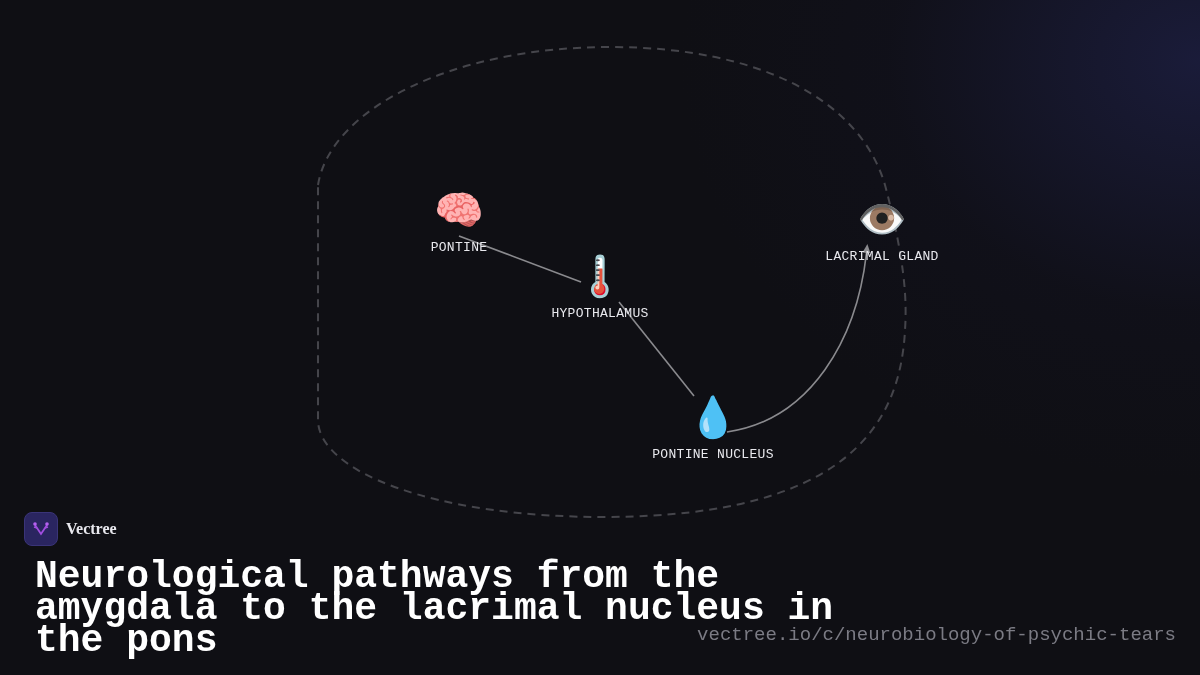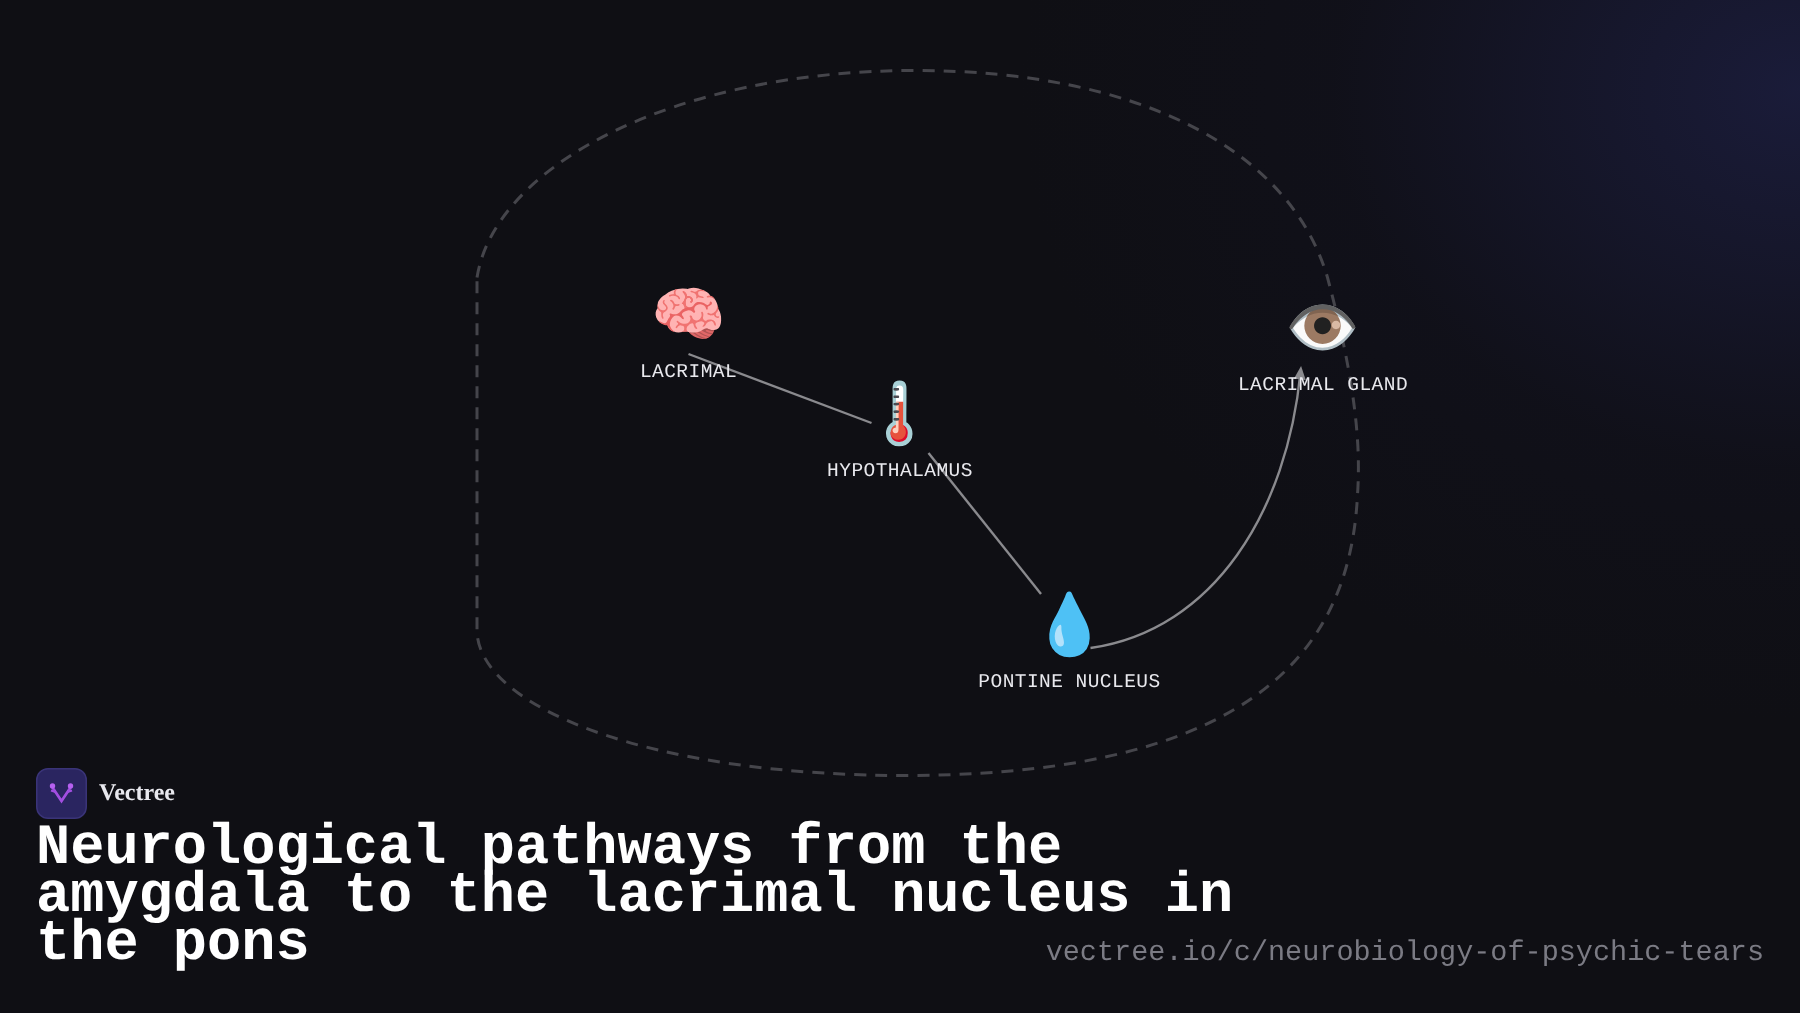--- a/index.html
+++ b/index.html
@@ -23,21 +23,21 @@
     font-family: "Liberation Mono", "DejaVu Sans Mono", monospace;
   }
   .brand { position: absolute; left: 24px; top: 512px; display: flex; align-items: center; gap: 8px; font-family: Liberation Serif, serif; }
   .brand .logo {
     width: 34px; height: 34px; border-radius: 8px; background: #2a2560;
     border: 1px solid #3a3478; box-sizing: border-box;
     display: flex; align-items: center; justify-content: center;
   }
   .brand .name { color: #e8e8ee; font-weight: bold; font-size: 16px; }
   .title {
-    position: absolute; left: 24px; top: 550px; width: 800px; margin: 0;
+    position: absolute; left: 24px; top: 550px; width: 800px; margin: 11px;
     color: #ffffff; font-weight: bold; font-size: 38px; line-height: 32px;
     font-family: "Liberation Mono", "DejaVu Sans Mono", monospace;
   }
   .url {
     position: absolute; right: 24px; top: 624px; color: #7b7b84; font-size: 19px;
   }
 </style>
 </head>
 <body>
 
@@ -50,21 +50,21 @@
     </marker>
   </defs>
   <path d="M318,185 C330,110 450,47 610,47 C760,47 860,100 885,185 C905,260 907,300 905,330 C900,430 840,515 610,517 C430,518 318,470 318,420 Z" fill="none" stroke="#45454b" stroke-width="2" stroke-dasharray="8 6"></path>
   <line x1="459" y1="236" x2="581" y2="282" stroke="#8a8a8e" stroke-width="1.6"></line>
   <line x1="619" y1="302" x2="694" y2="396" stroke="#8a8a8e" stroke-width="1.6"></line>
   <path d="M727,432 C810,420 858,340 867,248" fill="none" stroke="#8a8a8e" stroke-width="1.6" marker-end="url(#arrowhead)"></path>
 </svg>
 
 <div class="node" style="left:459px; top:186px;">
   <span class="glyph">🧠</span>
-  <span class="label">LACRIMAL</span>
+  <span class="label">PONTINE</span>
 </div>
 <div class="node" style="left:600px; top:252px;">
   <span class="glyph">🌡️</span>
   <span class="label">HYPOTHALAMUS</span>
 </div>
 <div class="node" style="left:713px; top:393px;">
   <span class="glyph">💧</span>
   <span class="label">PONTINE NUCLEUS</span>
 </div>
 <div class="node" style="left:882px; top:195px;">

